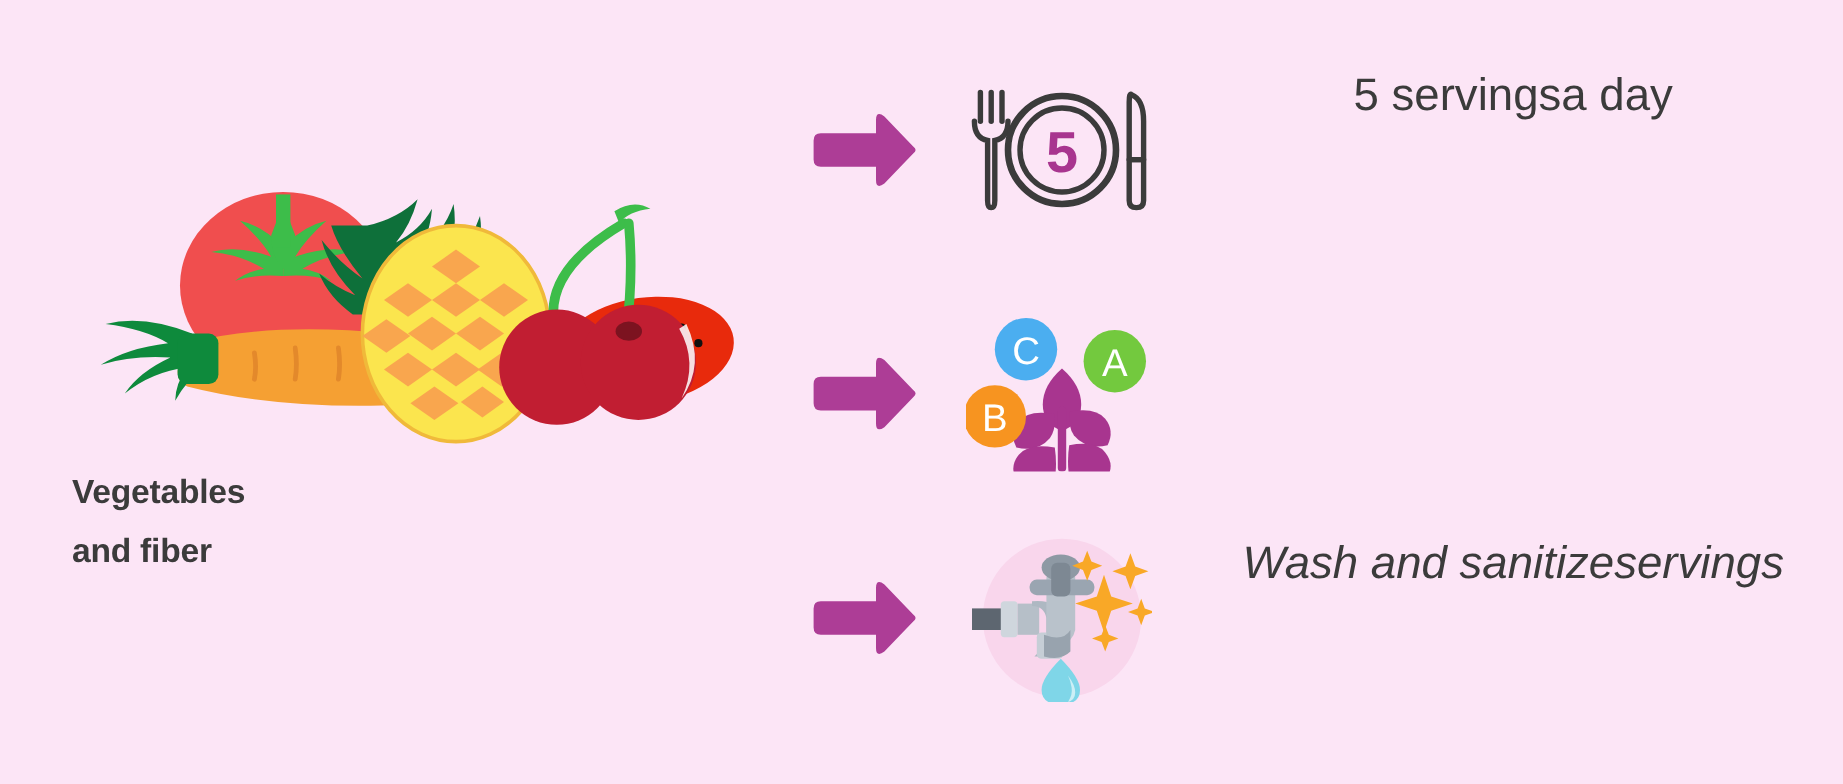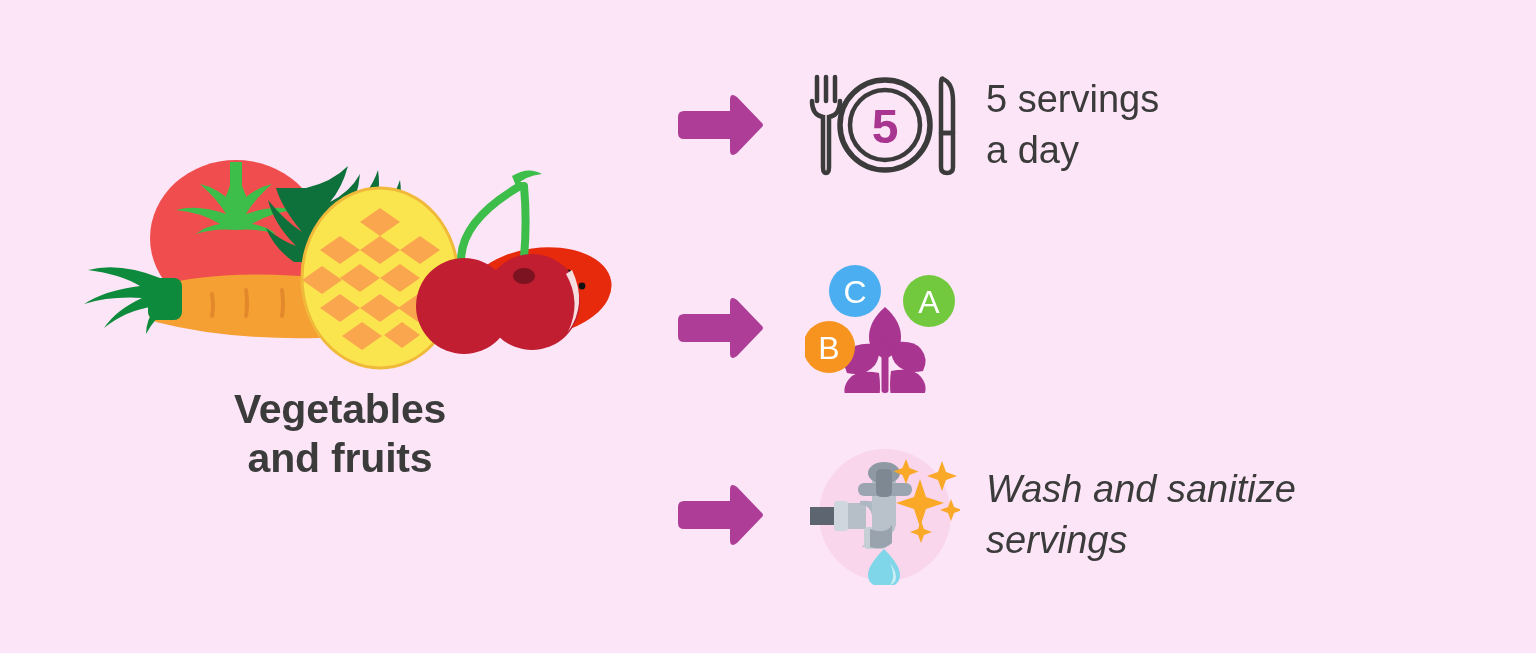--- a/index.html
+++ b/index.html
@@ -35,22 +35,21 @@
     left: 0;
     top: 0;
     width: 560px;
     height: 260px;
   }
   .left-title {
     position: absolute;
     left: 0;
     top: 275px;
     width: 560px;
-    text-align: center;
-    font-size: 41px;
+    font-size: 28px;
     line-height: 49px;
     font-weight: bold;
     color: #3B3B3B;
     letter-spacing: -0.2px;
   }
   .left-title .t-line {
     display: block;
   }
 
   
@@ -90,21 +89,21 @@
     display: flex;
     align-items: center;
     justify-content: center;
   }
   .icon-svg { display: block; }
 
   .text-cell {
     flex: 1;
     height: 140px;
     display: flex;
-    flex-direction: column;
+    flex-direction: row;
     justify-content: center;
     padding-left: 6px;
     box-sizing: border-box;
   }
   .text-line {
     font-size: 38px;
     line-height: 51px;
     color: #3B3B3B;
     white-space: nowrap;
   }
@@ -205,21 +204,21 @@
           <circle cx="472" cy="192" r="48" fill="#C11E32"></circle>
           <path d="M512 160 q16 34 -4 62 q14 -30 -2 -58 Z" fill="#FFFFFF" opacity="0.85"></path>
           <ellipse cx="464" cy="166" rx="11" ry="8" fill="#7C1320"></ellipse>
         </g>
 
       </svg>
     </div>
 
     <div class="left-title">
       <span class="t-line">Vegetables</span>
-      <span class="t-line">and fruits</span>
+      <span class="t-line">and fiber</span>
     </div>
   </div>
 
   <div class="rows">
 
     <div class="row row-1">
 
       <div class="arrow-cell">
         <svg class="arrow-svg" width="92" height="60" viewBox="0 0 92 60" xmlns="http://www.w3.org/2000/svg">
           <path d="M4 22 q0 -6 6 -6 l46 0 l0 -11 q0 -8 7 -3 l24 25 q4 3 0 6 l-24 25 q-7 5 -7 -3 l0 -11 l-46 0 q-6 0 -6 -6 Z" fill="#AD3D96"></path>

